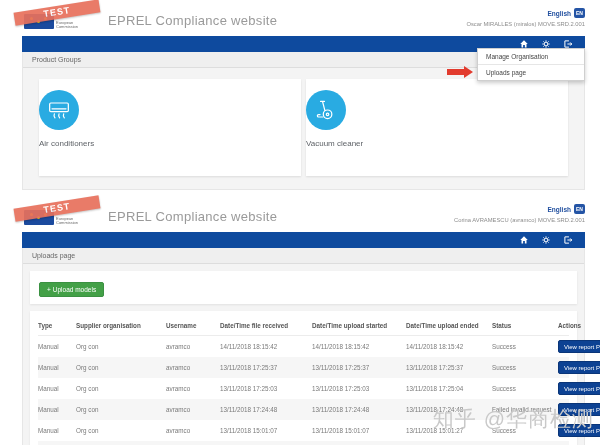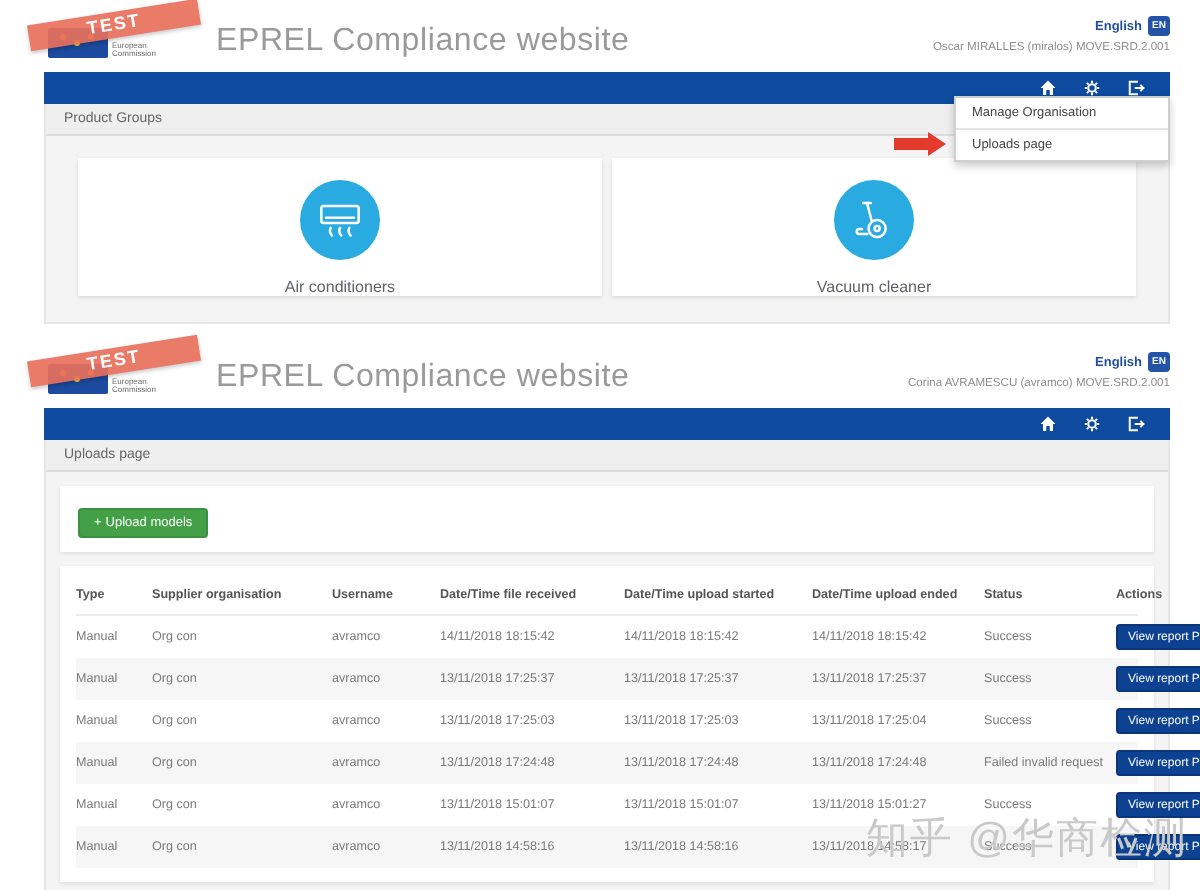--- a/index.html
+++ b/index.html
@@ -17,21 +17,21 @@
   .flag { position:absolute; left:2px; top:9px; width:30px; height:15px; background:#1b4a9e;
           border-radius:1px; }
   .flag i { position:absolute; width:3px; height:3px; background:#f7d117; border-radius:50%; }
   .flag i:nth-child(1){ left:6px; top:3px; } .flag i:nth-child(2){ left:13px; top:6px; }
   .flag i:nth-child(3){ left:20px; top:3px; }
   .logo-caption { position:absolute; left:34px; top:16px; font-size:4px; color:#6b6b6b; width:40px; line-height:1.1; }
   .ribbon { position:absolute; left:-8px; top:1px; width:86px; height:13px; background:#e8705c;
             transform:rotate(-9deg); color:#fff; font-size:9px; font-weight:bold;
             text-align:center; line-height:13px; letter-spacing:1px;
             box-shadow:0 1px 2px rgba(0,0,0,.25); opacity:.92; }
-  .hdr-title { align-self:center; margin-left:8px; font-size:16px; color:#9a9a9a; letter-spacing:.3px; }
+  .hdr-title { align-self:center; margin-left:8px; font-size:13px; color:#9a9a9a; letter-spacing:.3px; }
   .hdr-right { margin-left:auto; display:flex; flex-direction:column; align-items:flex-end;
                justify-content:flex-start; padding-top:3px; gap:3px; }
   .lang-row { display:flex; align-items:center; gap:3px; cursor:pointer; }
   .lang-label { font-size:6.5px; font-weight:bold; color:#1f4e9e; }
   .lang-badge { width:11px; height:10px; background:#2454a5; border-radius:2px; color:#fff;
                 font-size:5px; font-weight:bold; display:flex; align-items:center; justify-content:center; }
   .user-line { font-size:5.8px; color:#8d8d8d; }
 
   
   .navbar { height:16px; background:#0e4a9e; display:flex; align-items:center;
@@ -48,21 +48,21 @@
   .red-arrow .shaft { width:17px; height:6px; background:#e23b2e; }
   .red-arrow .head { width:0; height:0; border-top:6px solid transparent;
                      border-bottom:6px solid transparent; border-left:9px solid #e23b2e; }
 
   
   .content { background:#f4f4f4; border:1px solid #e6e6e6; border-top:none; }
   .section-bar { background:#efefef; border-bottom:1px solid #dddddd; padding:4px 9px;
                  font-size:7px; color:#666; }
   .cards { display:flex; gap:5px; padding:11px 16px 13px; }
   .card { flex:1; background:#fff; box-shadow:0 1px 2px rgba(0,0,0,.1); display:flex;
-          flex-direction:column; align-items:center; padding:11px 0 0; cursor:pointer; }
+          flex-direction:column; padding:11px 0 28px; cursor:pointer; }
   .circle { width:40px; height:40px; border-radius:50%; background:#29abe2;
             display:flex; align-items:center; justify-content:center; }
   .circle svg { width:28px; height:28px; }
   .card-label { margin-top:9px; font-size:8px; color:#5f6368; }
 
   
   .panel { background:#fff; margin:7px 7px 0; box-shadow:0 1px 2px rgba(0,0,0,.08); }
   .panel-btn { padding:7px 9px; }
   .btn-green { display:inline-flex; align-items:center; gap:2px; background:#43a047;
                border:1px solid #3b9142; border-radius:2px; color:#fff; font-size:6.5px;

